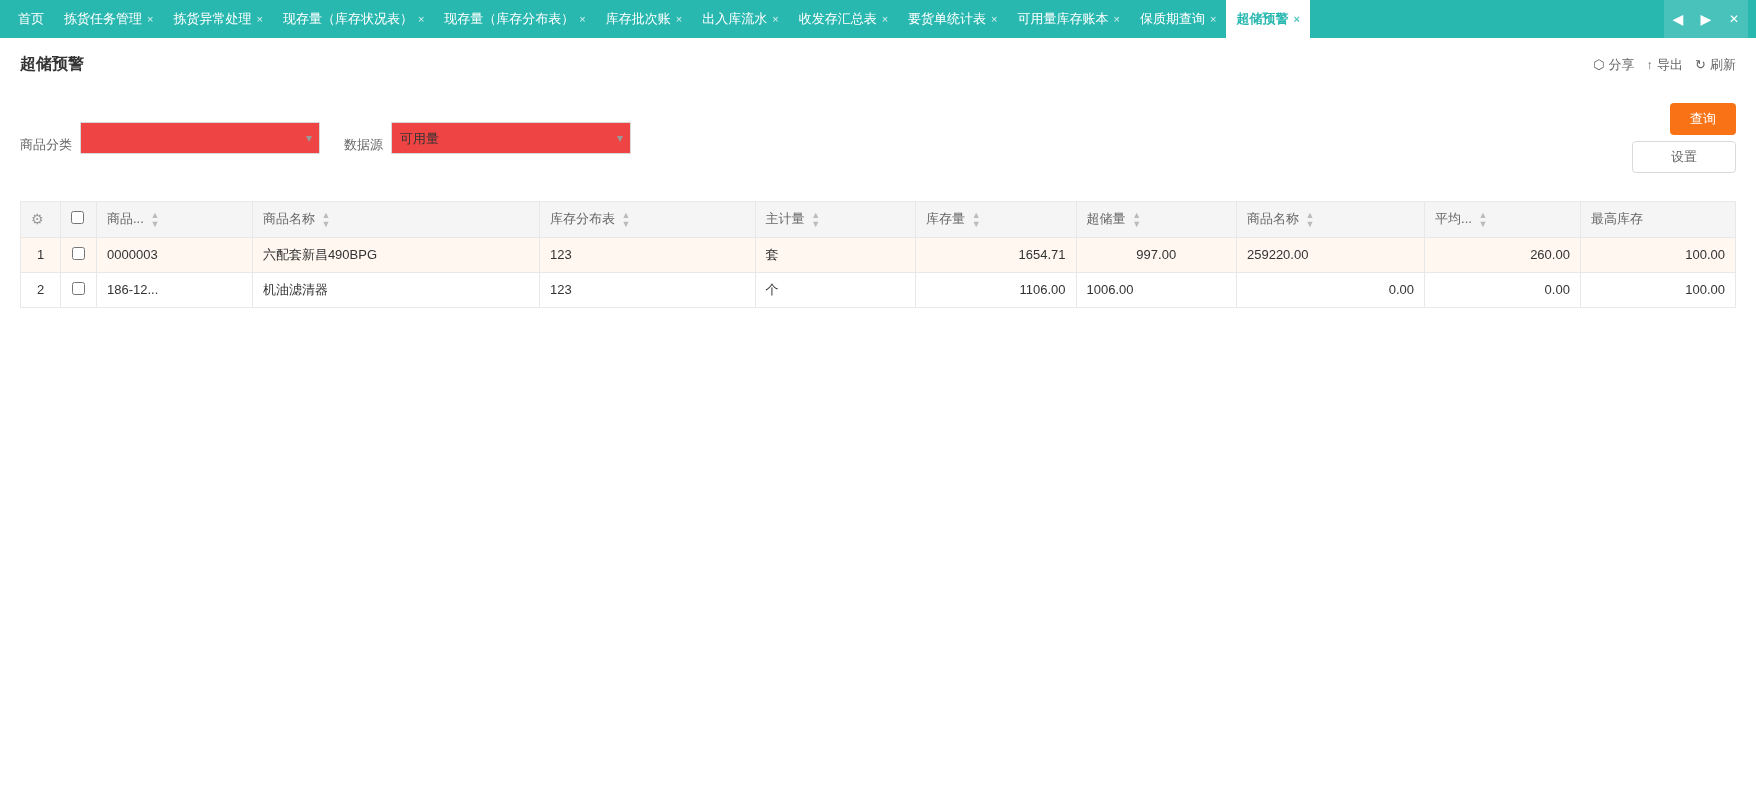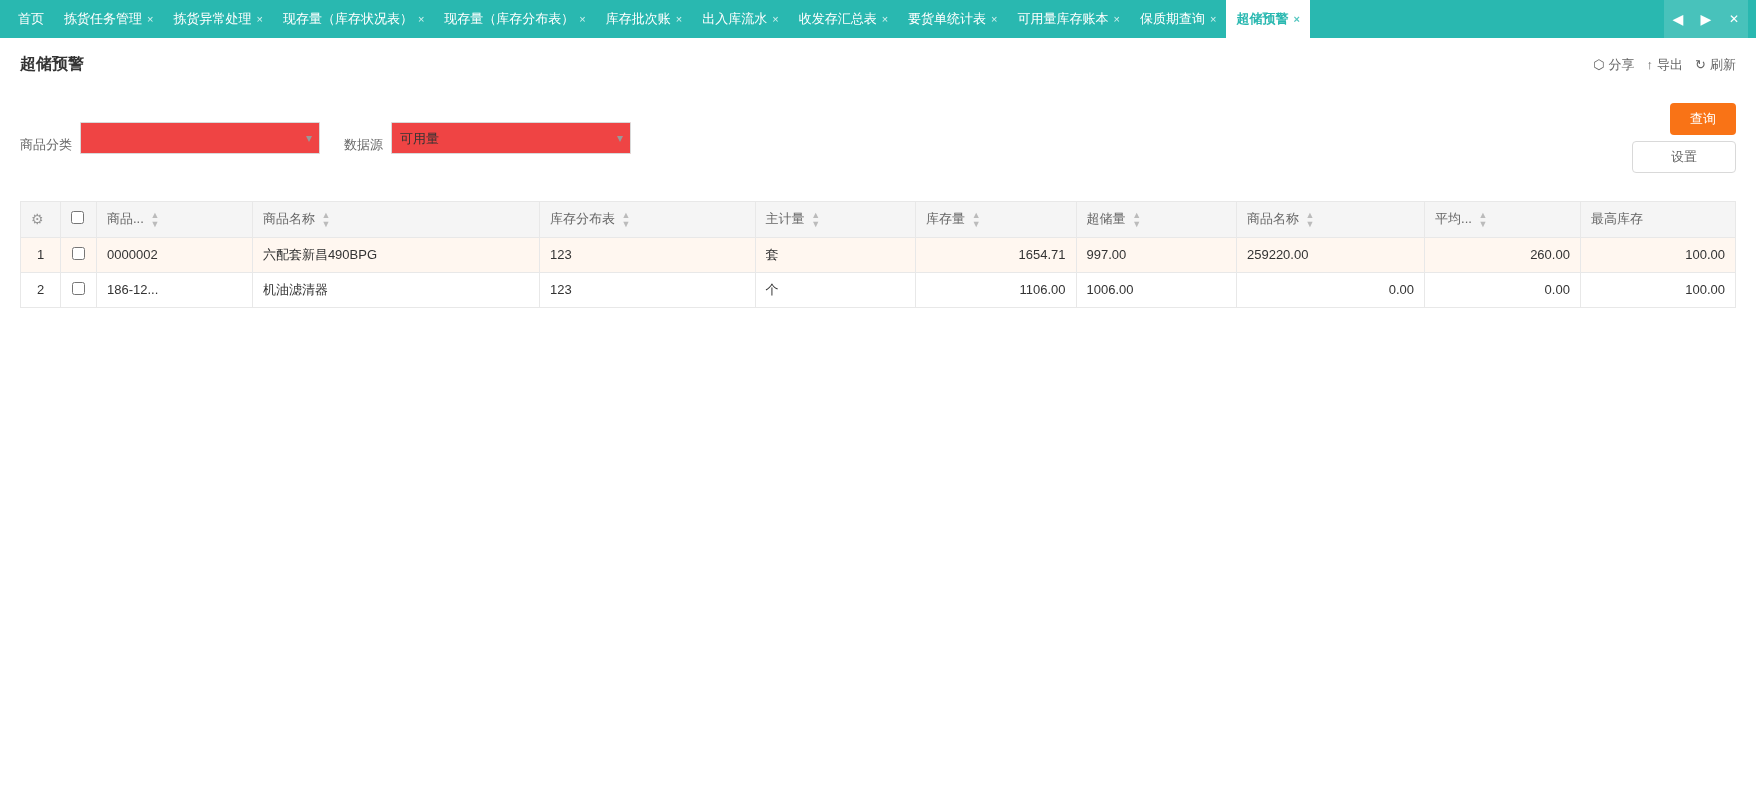--- a/index.html
+++ b/index.html
@@ -330,26 +330,26 @@
           <span>最高库存</span>
         </th>
       </tr>
     </thead>
     <tbody id="table-body">
     <tr class="row-highlighted">
     <td class="row-index">1</td>
     <td style="text-align:center;">
       <input type="checkbox" style="">
     </td>
-    <td>0000002</td>
+    <td>0000003</td>
     <td>六配套新昌490BPG</td>
     <td>123</td>
     <td>套</td>
     <td style="text-align:right;">1654.71</td>
-    <td style="text-align:left;">997.00</td>
+    <td style="text-align:center;">997.00</td>
     <td style="text-align:left;">259220.00</td>
     <td style="text-align:right;">260.00</td>
     <td style="text-align:right;">100.00</td>
   </tr>
         <tr class="row-normal">
     <td class="row-index">2</td>
     <td style="text-align:center;">
       <input type="checkbox" style="">
     </td>
     <td>186-12...</td>

